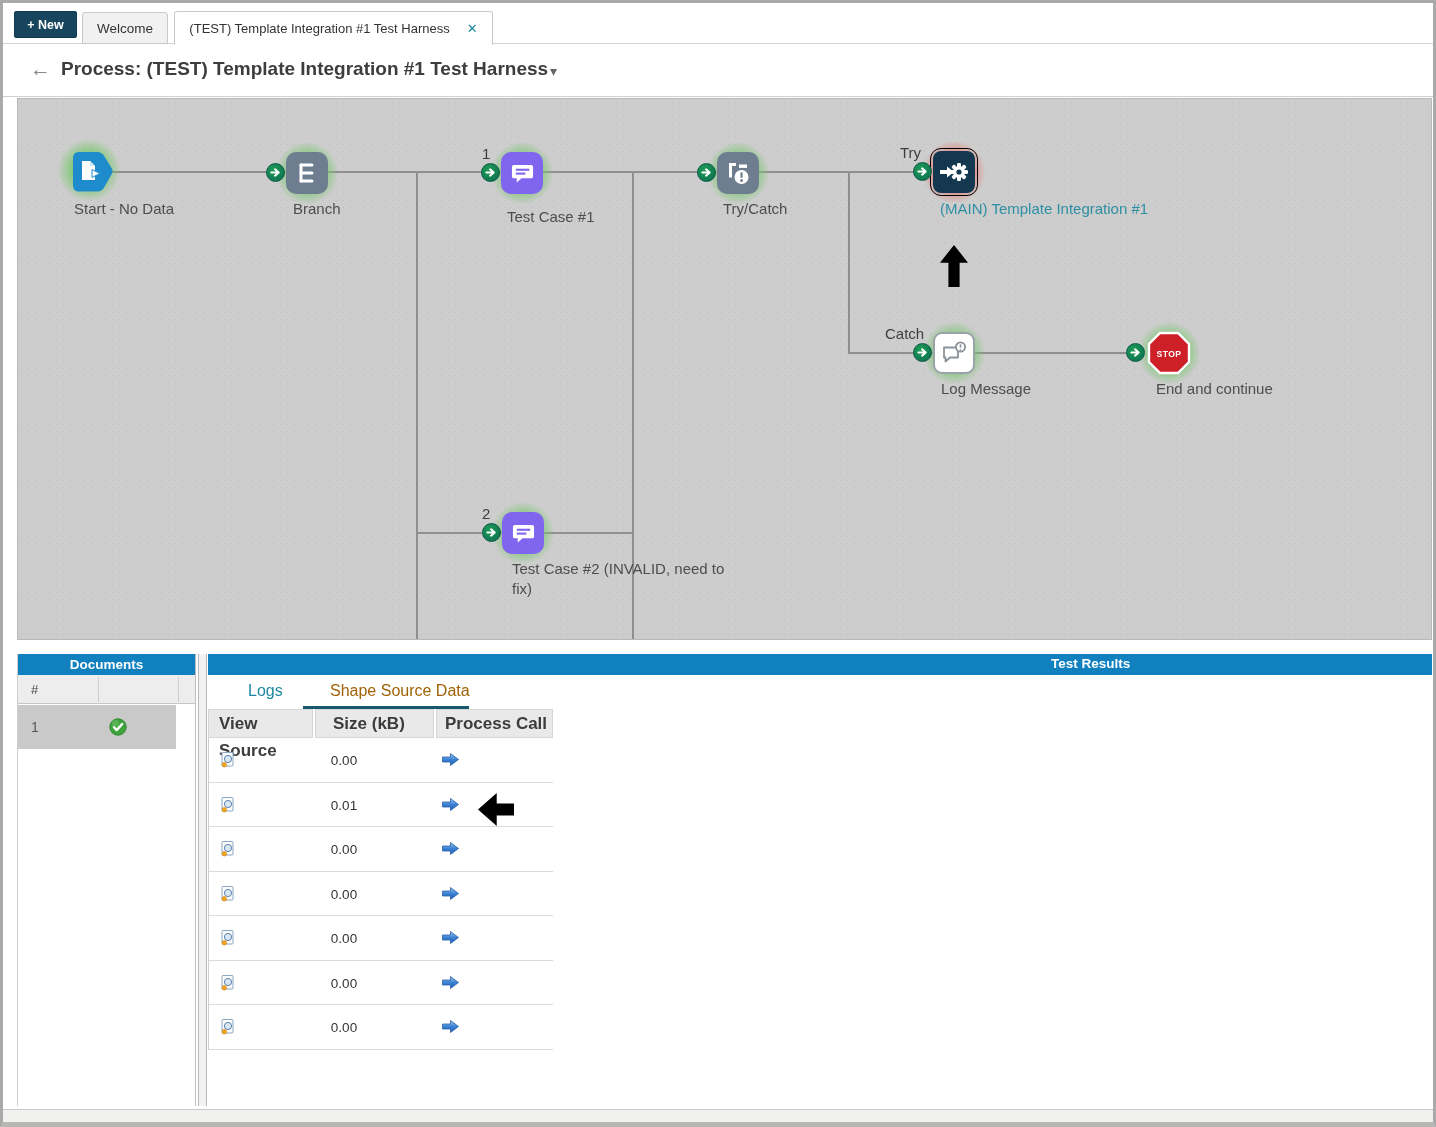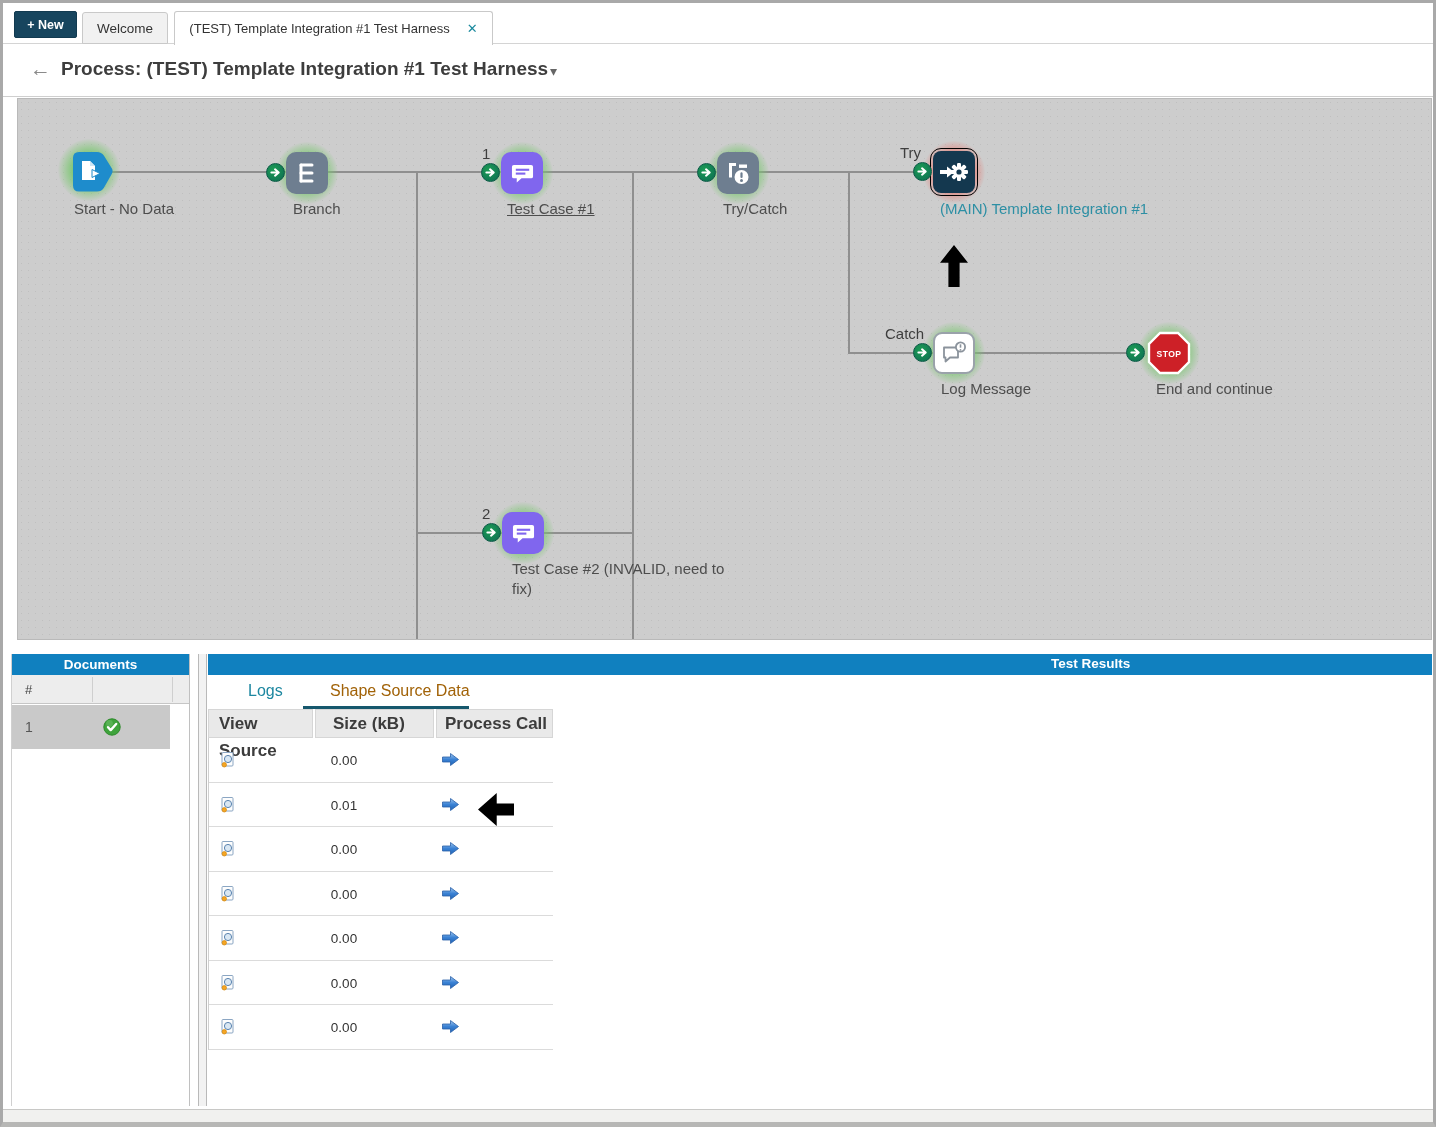--- a/index.html
+++ b/index.html
@@ -53,21 +53,21 @@
   .nlabel.link { color:#2d8fa4; cursor:pointer; }
   .path-label { position:absolute; font-size:15px; color:#3e3e3e; }
   .badge { position:absolute; font-size:15px; color:#3e3e3e; }
   .ann { position:absolute; background:#000; }
   .ann.up { clip-path:polygon(50% 0,100% 42%,70% 42%,70% 100%,30% 100%,30% 42%,0 42%); }
   .ann.left { clip-path:polygon(0 50%,52% 0,52% 32%,100% 32%,100% 68%,52% 68%,52% 100%); }
 
   
   .panel-head { position:absolute; top:0; left:0; width:100%; height:21px; background:#1080bf;
                 color:#fff; font-weight:bold; font-size:13.5px; }
-  .docs { position:absolute; left:8px; top:651px; width:179px; height:452px; background:#fff;
+  .docs { position:absolute; left:14px; top:651px; width:179px; height:452px; background:#fff;
           border-left:1px solid #d0d0d0; border-right:1px solid #c0c0c0; }
   .docs .panel-head { text-align:center; line-height:21px; }
   .docs-colrow { position:absolute; left:0; top:21px; width:100%; height:29px; background:#ededed;
                  border-bottom:1px solid #c6c6c6; font-size:13px; color:#444; }
   .docs-colrow .c1 { position:absolute; left:13px; top:7px; }
   .docs-colsep { position:absolute; top:2px; height:25px; width:1px; background:#cfcfcf; }
   .doc-row { position:absolute; left:0; top:51px; width:158px; height:44px; background:#c9c9c9; cursor:pointer; }
   .doc-row .num { position:absolute; left:13px; top:14px; font-size:14px; color:#555; }
   .doc-row .chk { position:absolute; left:91px; top:13px; }
 
@@ -172,21 +172,21 @@
       <span class="shape purple">
         <svg width="25" height="23" viewBox="0 0 26 24">
           <path d="M4 3h18a2 2 0 0 1 2 2v10a2 2 0 0 1-2 2H12l-5 4.5V17H4a2 2 0 0 1-2-2V5a2 2 0 0 1 2-2z" fill="#fff"></path>
           <g fill="#8066ee">
               <rect x="6" y="7" width="14" height="2.2"></rect>
               <rect x="6" y="11" width="10" height="2.2"></rect>
             </g>
         </svg>
       </span>
     </div>
-    <div class="nlabel" style="left:489px;top:100px;text-decoration:underline;">Test Case #1</div>
+    <div class="nlabel" style="left:489px;top:108px;">Test Case #1</div>
 
     <div class="node" style="left:699px;top:53px;">
       <span class="glow"></span>
       <span class="conn">
         <svg width="11" height="11" viewBox="0 0 12 12">
             <path d="M1.5 6h6.5M5.5 2.5L9.5 6l-4 3.5" stroke="#fff" stroke-width="2.2" fill="none" stroke-linecap="round" stroke-linejoin="round"></path>
           </svg>
       </span>
       <span class="shape slate">
         <svg width="26" height="26" viewBox="0 0 26 26">

